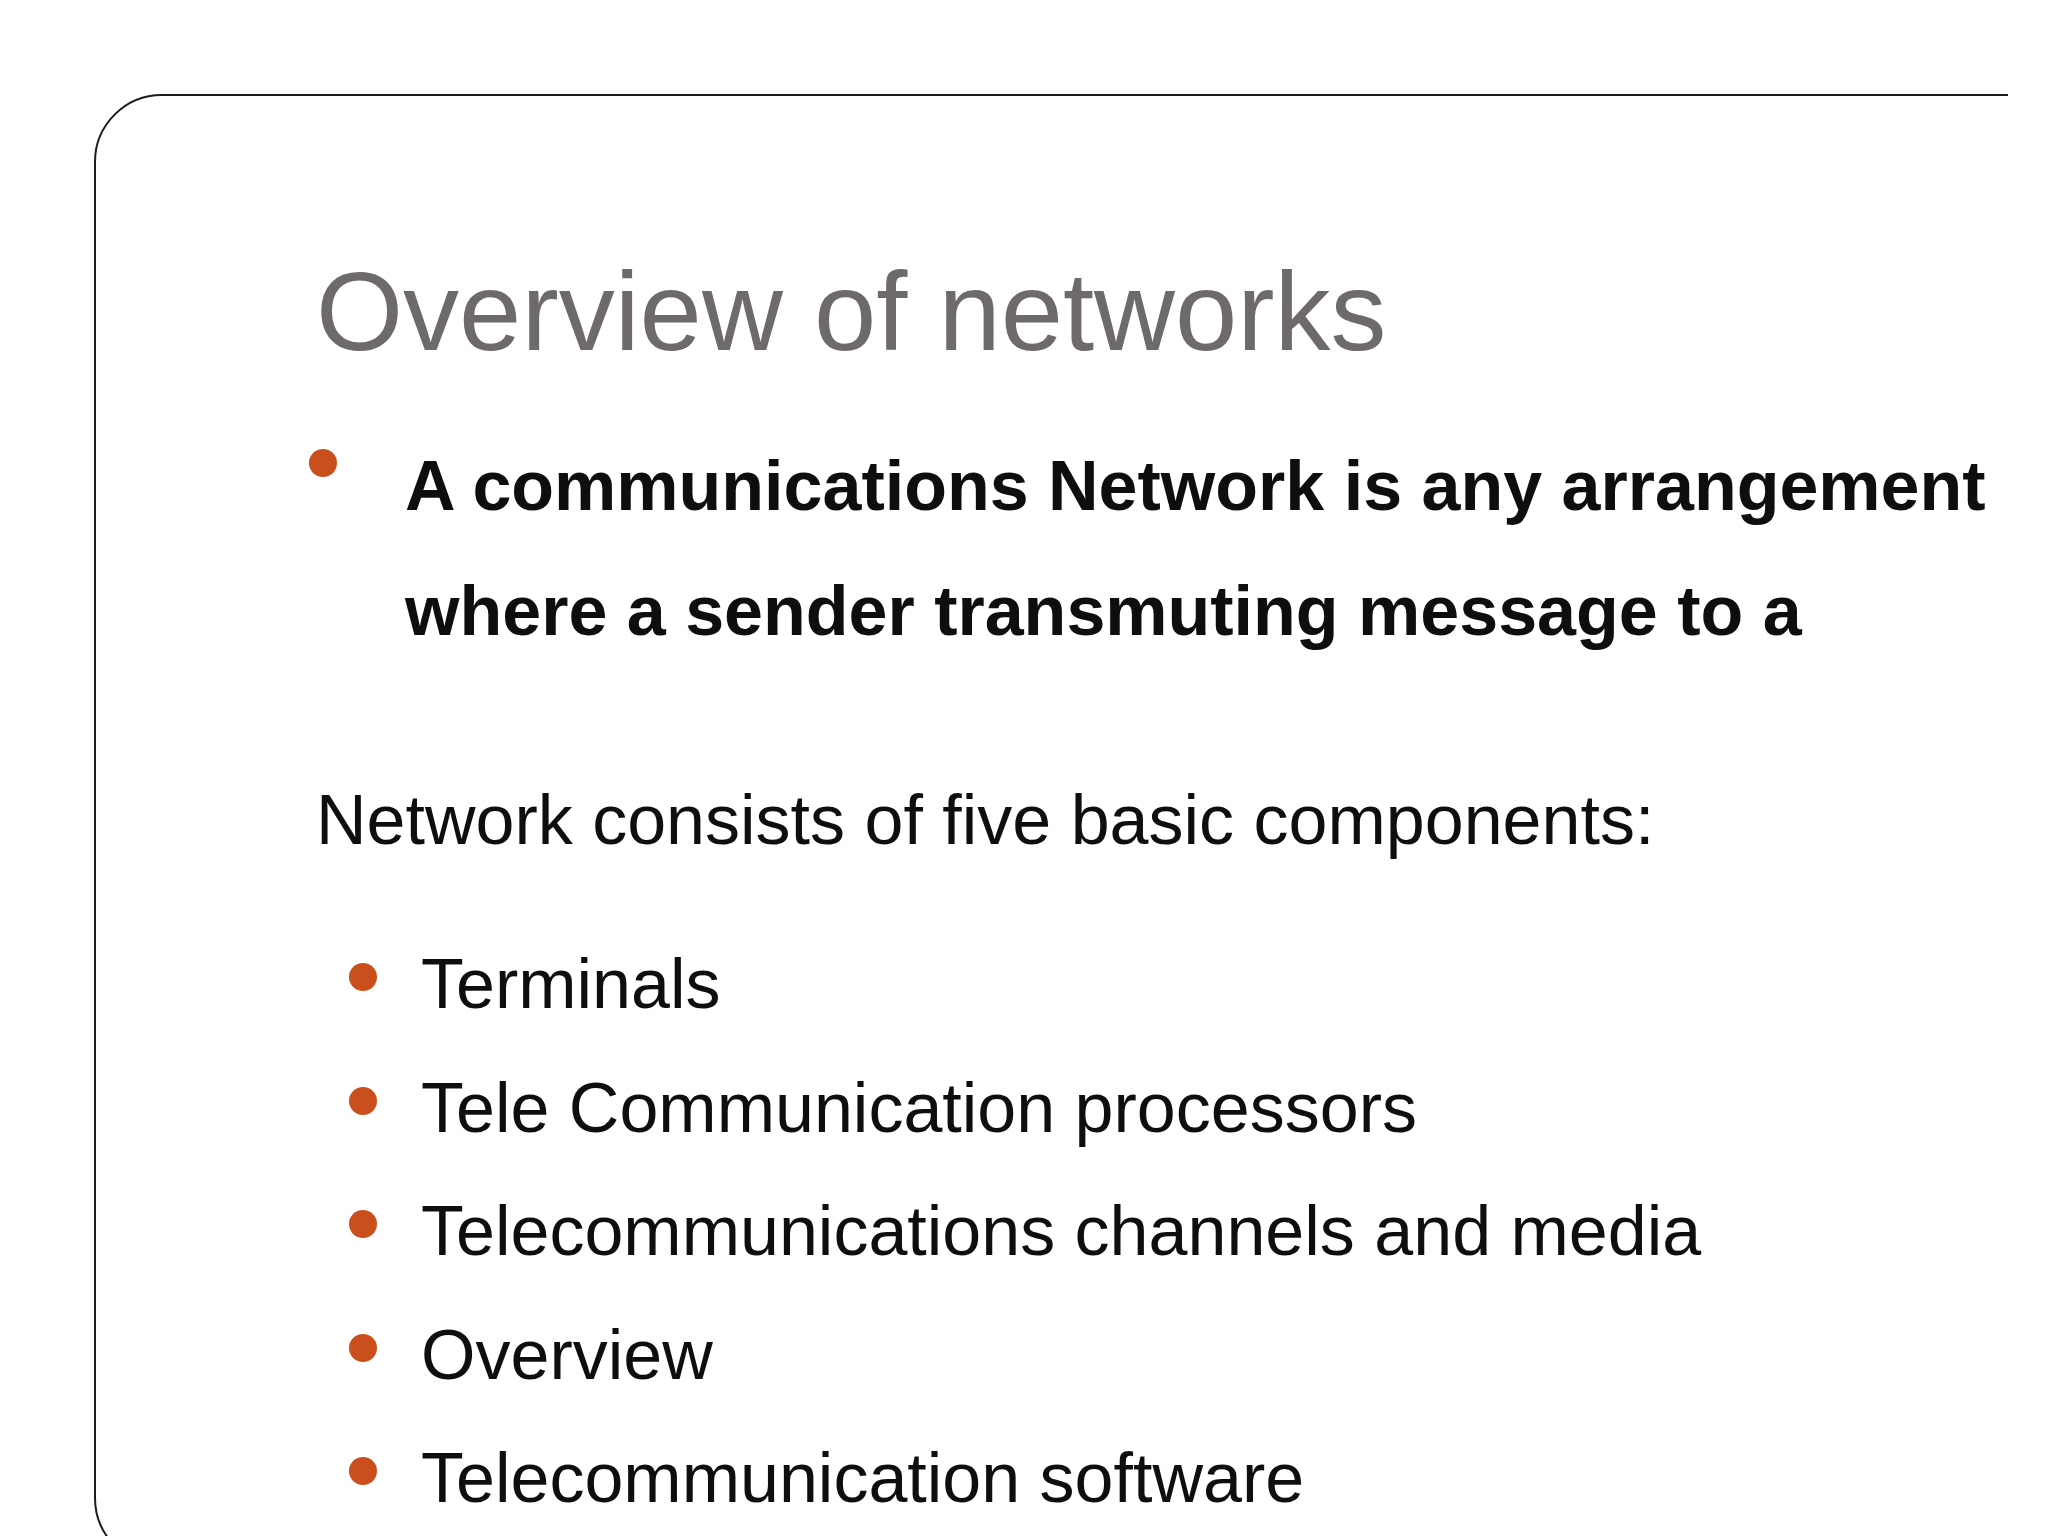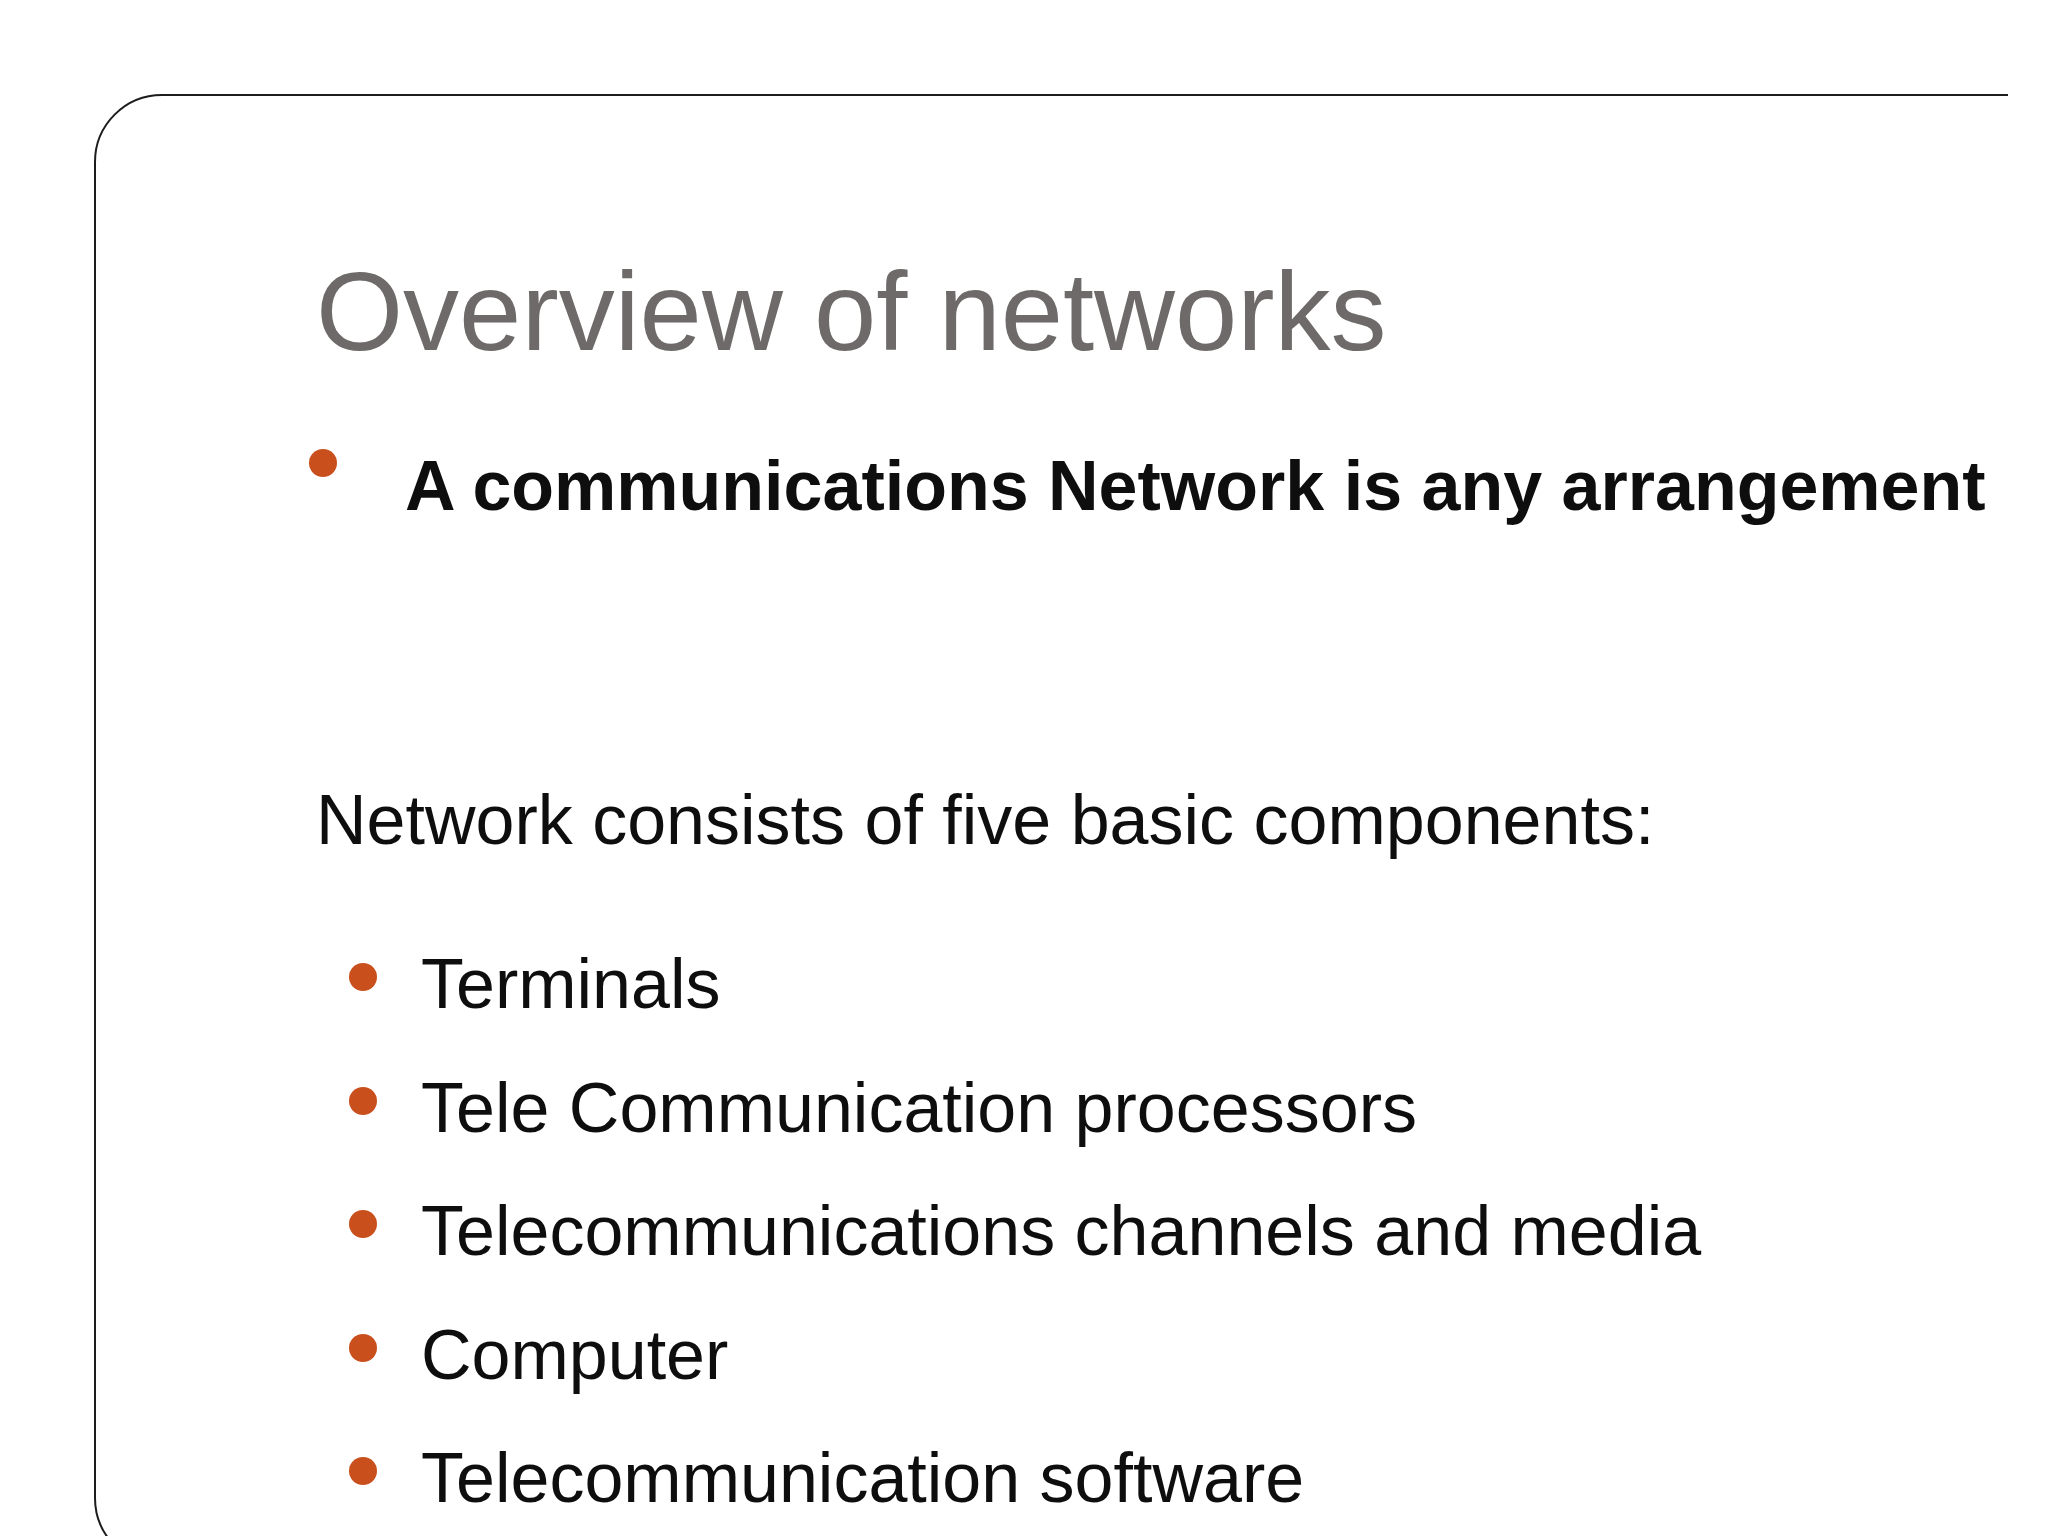--- a/index.html
+++ b/index.html
@@ -102,39 +102,40 @@
 <body>
 
 <div class="slide">
   <div class="frame"></div>
 
   <h1 class="title">Overview of networks</h1>
 
   <span class="intro-dot"></span>
   <div class="intro">
     <span class="line">A communications Network is any arrangement</span>
+    <span class="line">where a sender transmuting message to a</span>
   </div>
 
   <div class="subheading">Network consists of five basic components:</div>
 
   <ul class="components">
     <li class="component">
       <span class="dot"></span>
       <span class="label">Terminals</span>
     </li>
     <li class="component">
       <span class="dot"></span>
       <span class="label">Tele Communication processors</span>
     </li>
     <li class="component">
       <span class="dot"></span>
       <span class="label">Telecommunications channels and media</span>
     </li>
     <li class="component">
       <span class="dot"></span>
-      <span class="label">Computer</span>
+      <span class="label">Overview</span>
     </li>
     <li class="component">
       <span class="dot"></span>
       <span class="label">Telecommunication software</span>
     </li>
   </ul>
 </div>
 
 </body></html>

